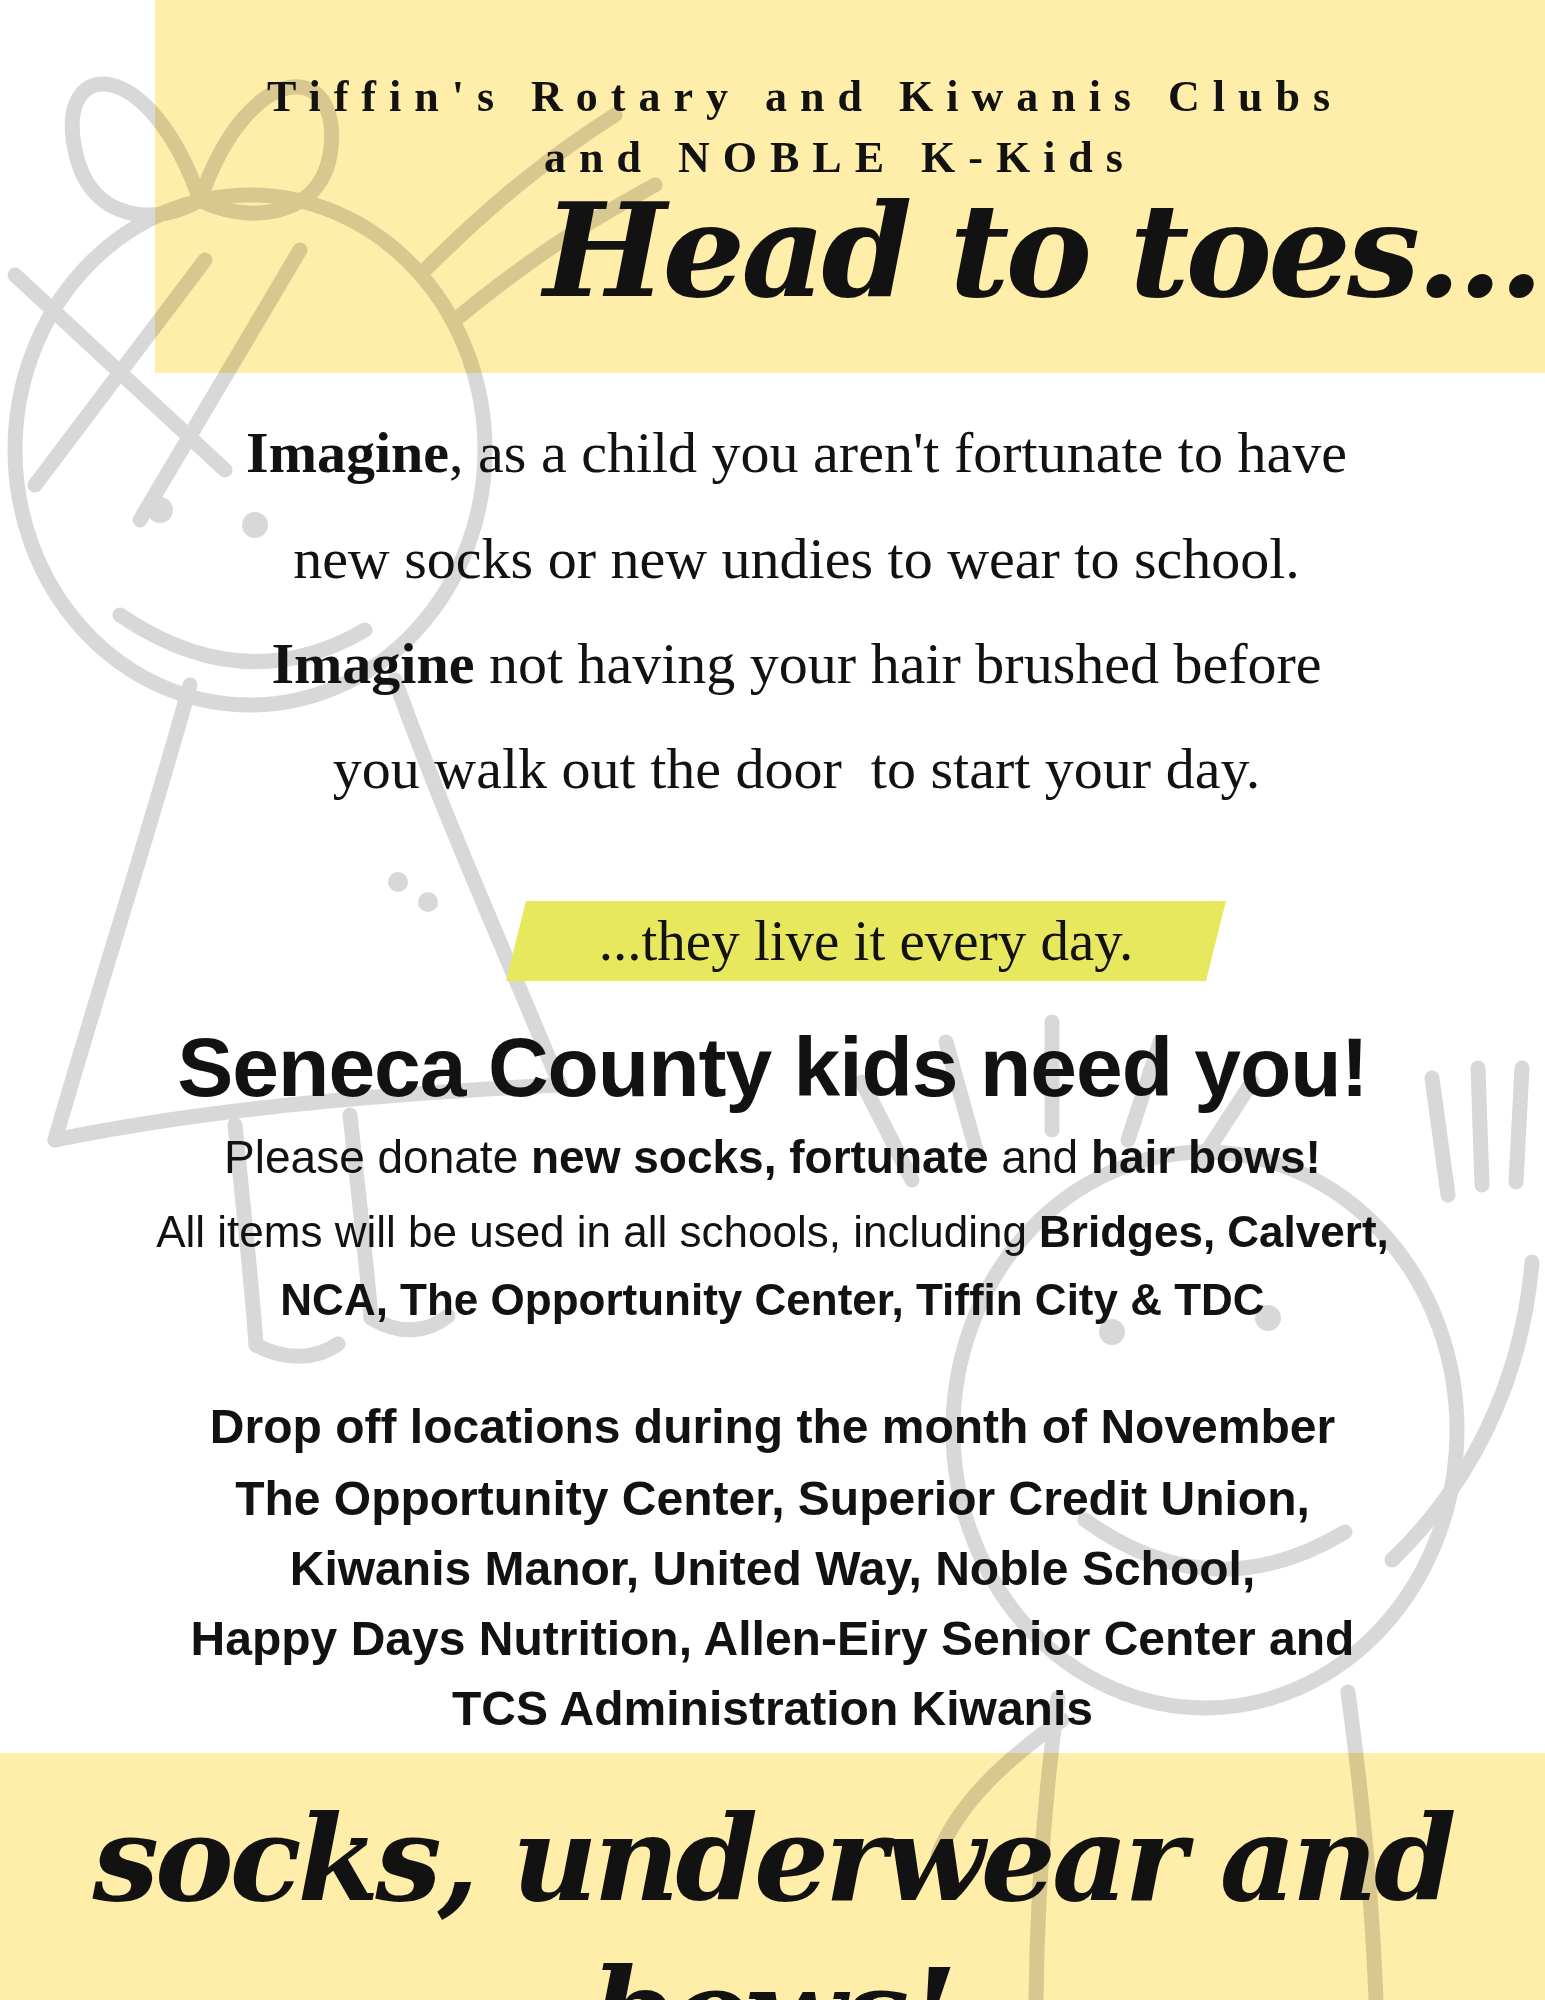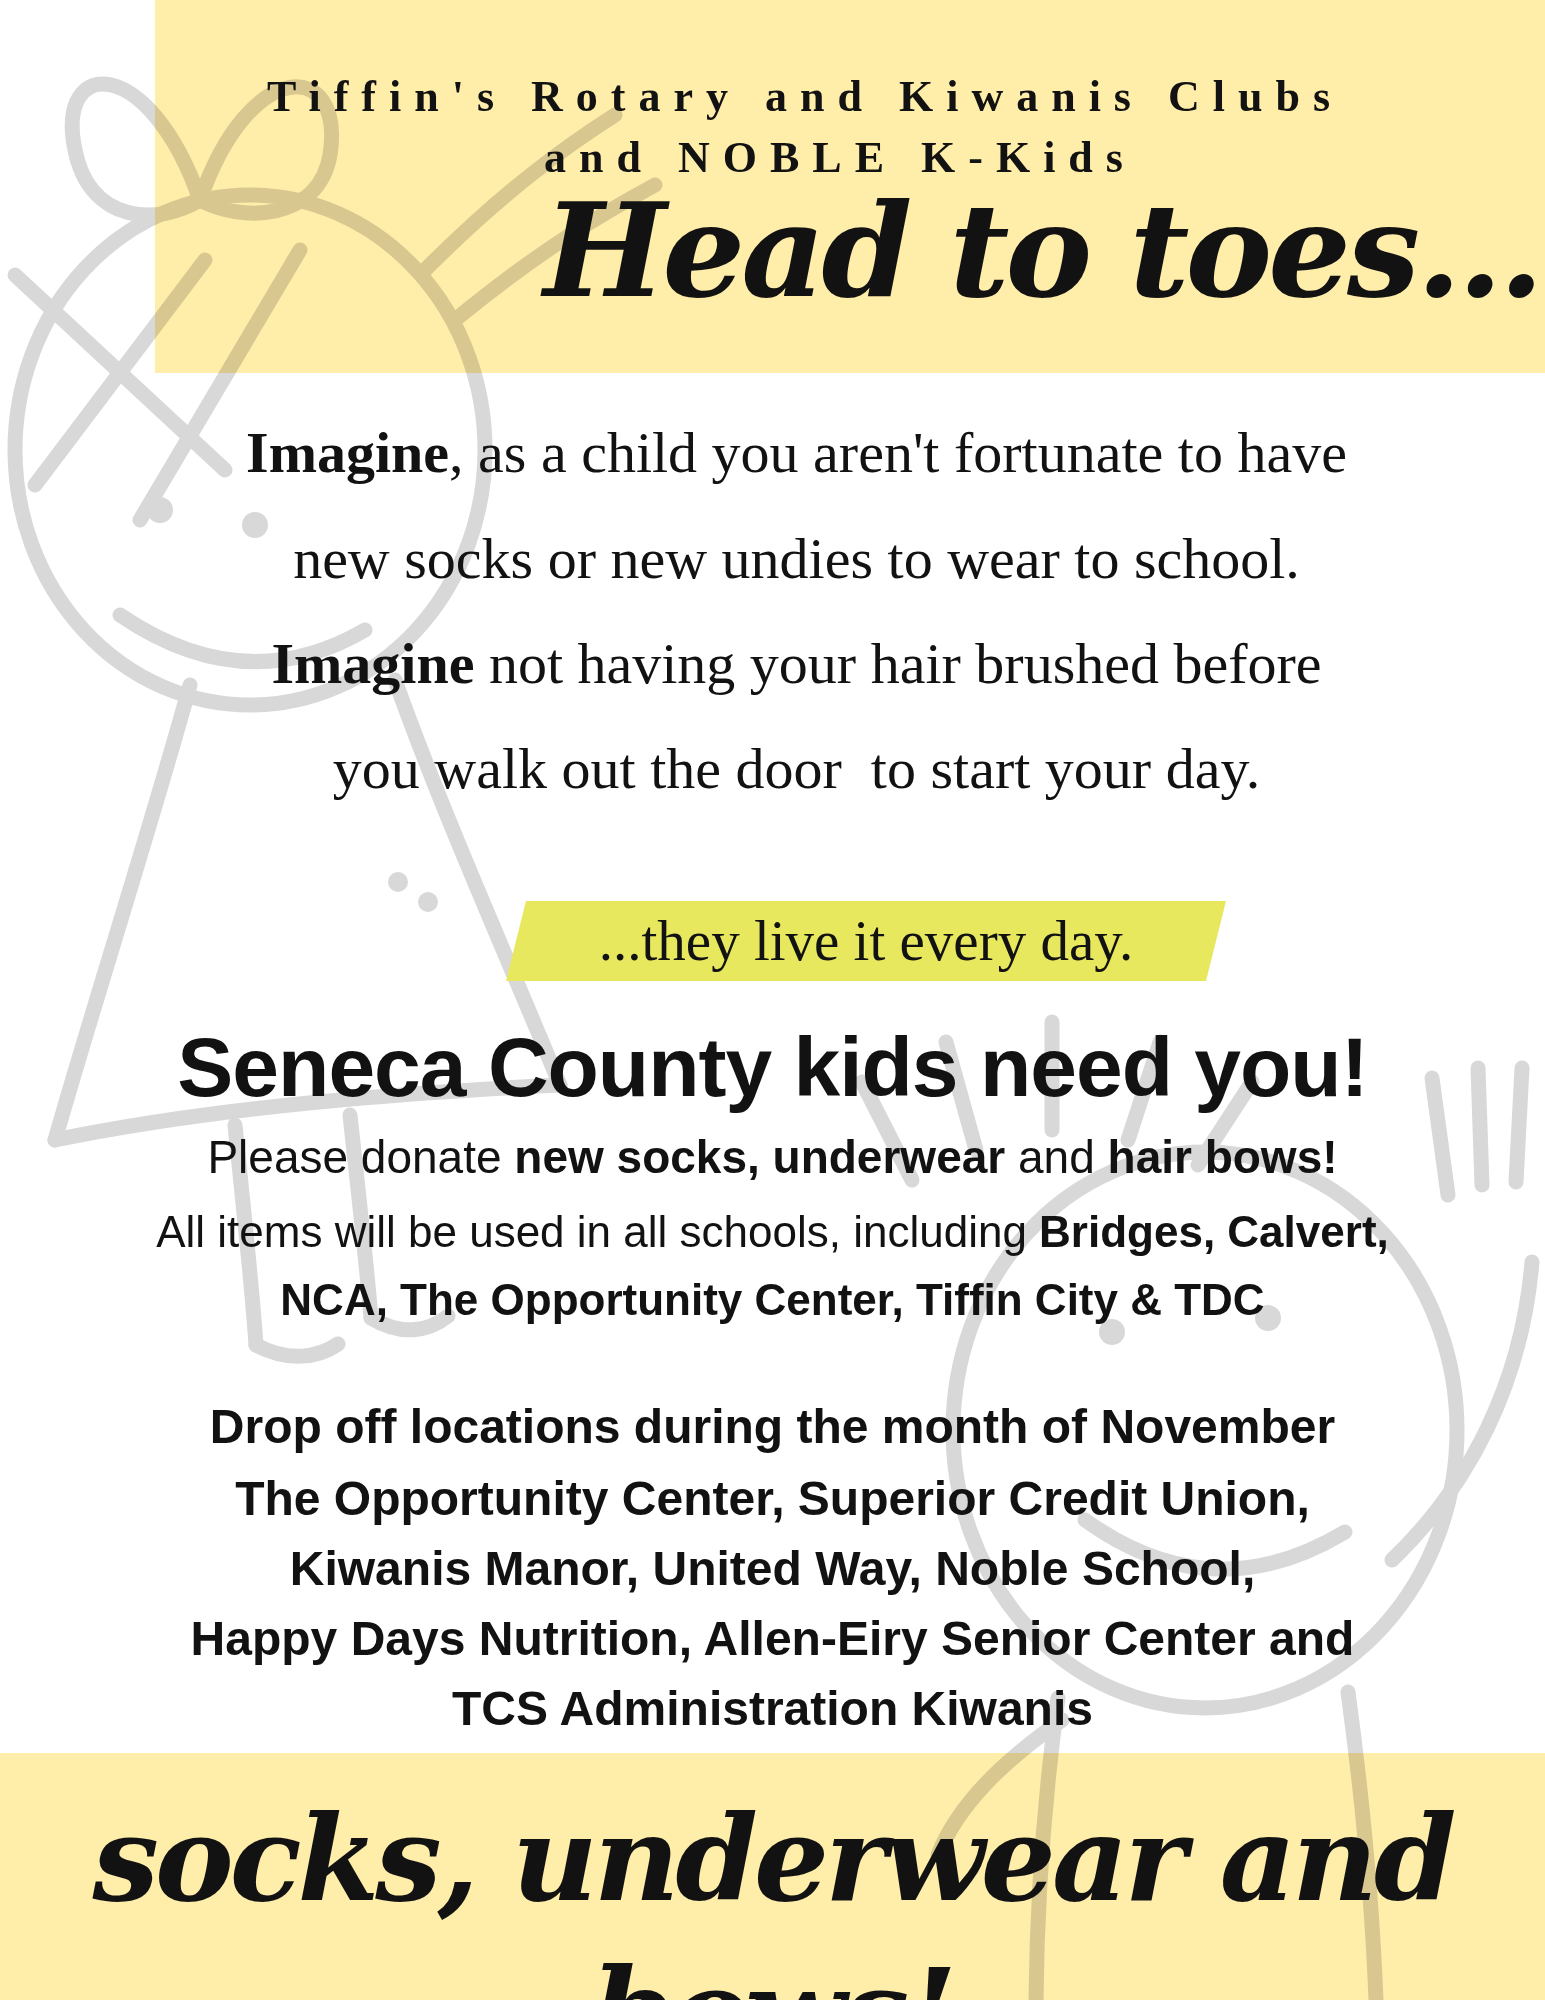--- a/index.html
+++ b/index.html
@@ -147,21 +147,21 @@
   <div class="line serif-line l-imagine1b">new socks or new undies to wear to school.</div>
   <div class="line serif-line l-imagine2a"><b>Imagine</b><span> not having your hair brushed before</span></div>
   <div class="line serif-line l-imagine2b">you walk out the door  to start your day.</div>
 
   <div class="highlight-wrap">
     <span class="highlight-text">...they live it every day.</span>
   </div>
 
   <div class="line main-heading">Seneca County kids need you!</div>
 
-  <div class="line sans-line l-donate"><span>Please donate </span><b>new socks, underwear</b><span> and </span><b>hair bows!</b></div>
+  <div class="line sans-line l-donate"><span>Please donate </span><b>new socks, fortunate</b><span> and </span><b>hair bows!</b></div>
 
   <div class="line sans-line l-schools2">NCA, The Opportunity Center, Tiffin City &amp; TDC</div>
   <div class="line sans-line l-schools1"><span>All items will be used in all schools, including </span><b>Bridges, Calvert,</b></div>
 
   <div class="line drop-line l-drop0">Drop off locations during the month of November</div>
   <div class="line drop-line l-drop1">The Opportunity Center, Superior Credit Union,</div>
   <div class="line drop-line l-drop2">Kiwanis Manor, United Way, Noble School,</div>
   <div class="line drop-line l-drop3">Happy Days Nutrition, Allen-Eiry Senior Center and</div>
   <div class="line drop-line l-drop4">TCS Administration Kiwanis</div>
 

